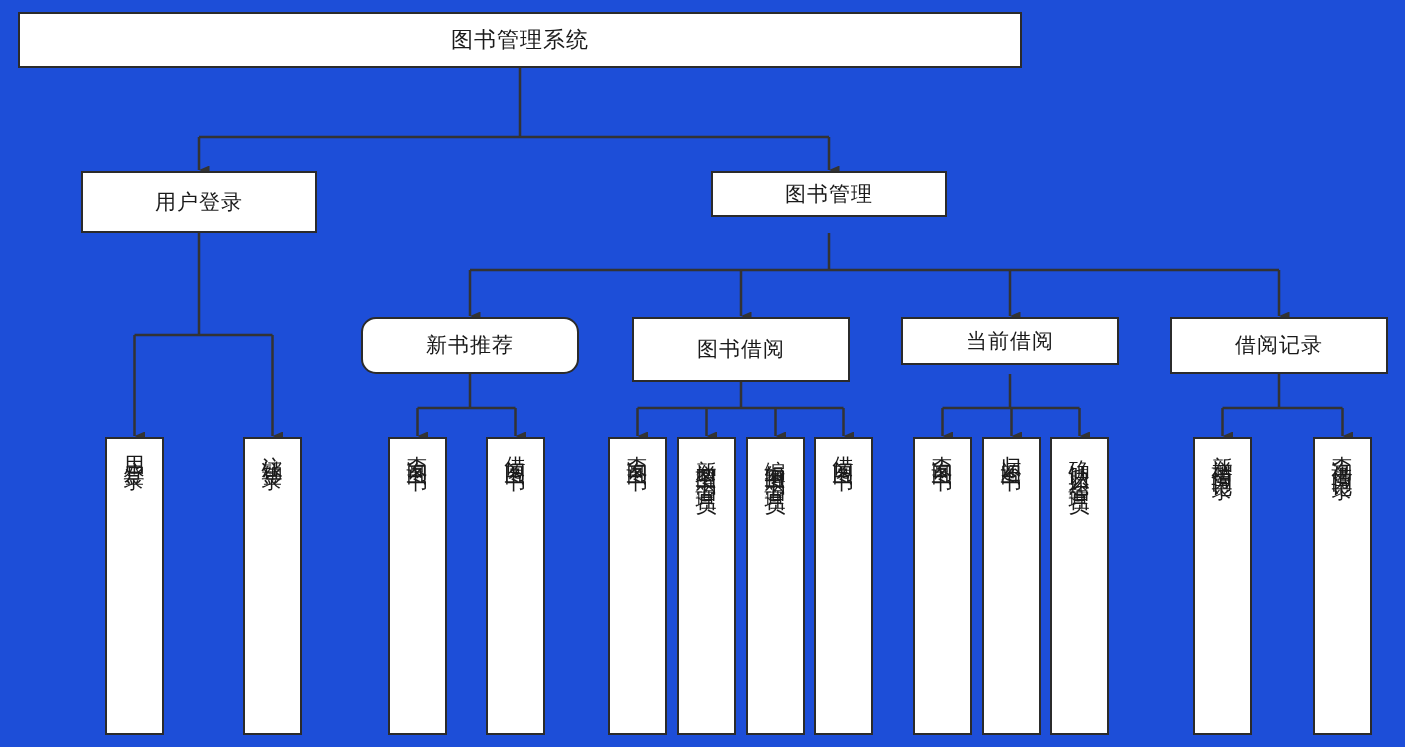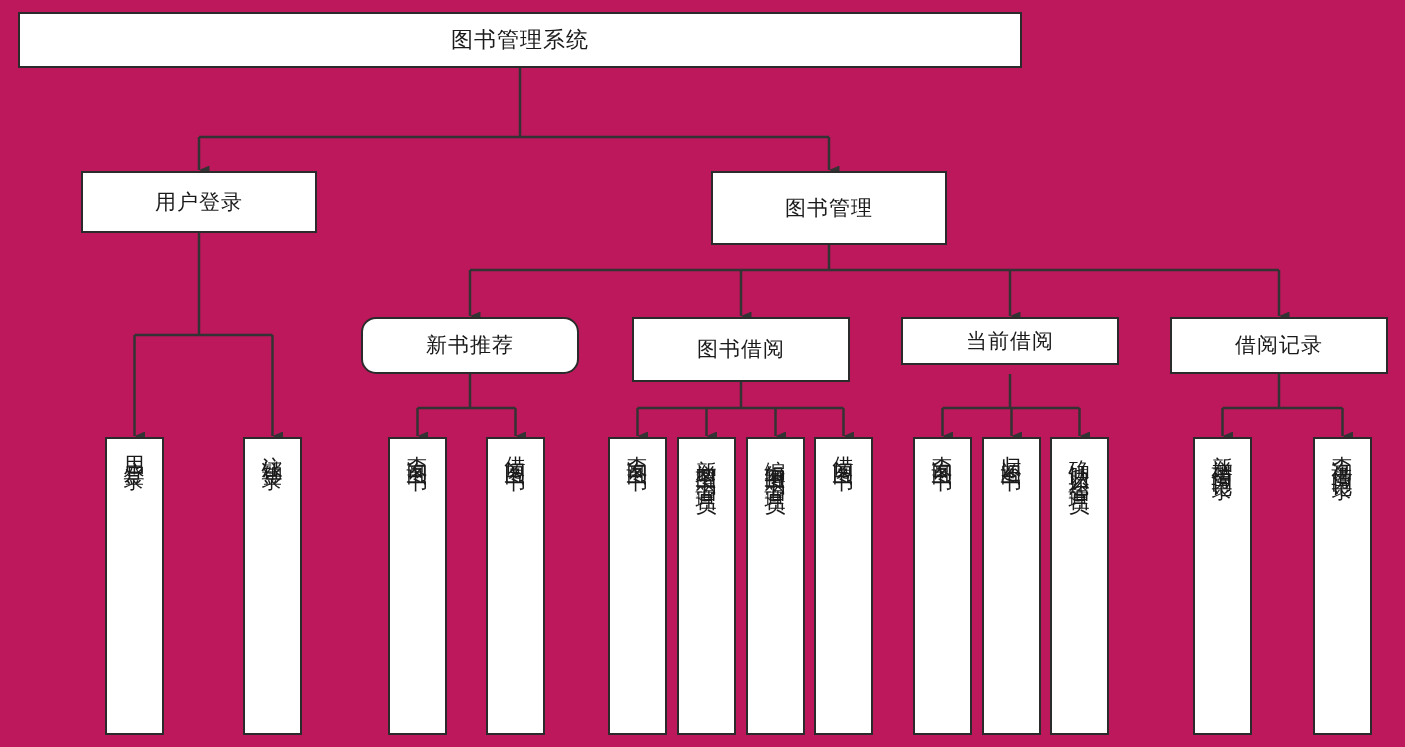--- a/index.html
+++ b/index.html
@@ -1,20 +1,20 @@
 <!DOCTYPE html>
 <html><head>
 <meta charset="utf-8">
 <style>
   html,body{margin:0;padding:0;background:#ffffff;}
   body{
     font-family:"Liberation Sans","DejaVu Sans",sans-serif;
     width:1405px;height:747px;overflow:hidden;
   }
-  #diagram-root{position:relative;width:1405px;height:747px;background:#be185d;}
+  #diagram-root{position:relative;width:1405px;height:747px;background:#1d4ed8;}
   svg#tree{position:absolute;left:0;top:0;width:1405px;height:747px;}
   .nodebox{
     position:absolute;
     background:#ffffff;
     border:2.5px solid #2b2b2b;
     box-sizing:border-box;
     display:flex;
     align-items:center;
     justify-content:center;
     overflow:hidden;
@@ -103,21 +103,21 @@
       </g>
   </svg>
 
   <div id="node-layer">
       <div class="nodebox root" id="node-root" style="left: 18px; top: 12px; width: 1004px; height: 56px; border-color: rgb(43, 43, 43); background: rgb(255, 255, 255);">
         <div class="lbl" style="color: rgb(26, 26, 26);">图书管理系统</div>
       </div>
       <div class="nodebox" id="node-login" style="left: 81px; top: 171px; width: 236px; height: 62px; border-color: rgb(43, 43, 43); background: rgb(255, 255, 255);">
         <div class="lbl" style="color: rgb(26, 26, 26);">用户登录</div>
       </div>
-      <div class="nodebox" id="node-bookmgmt" style="left: 711px; top: 171px; width: 236px; height: 74px; border-color: rgb(43, 43, 43); background: rgb(255, 255, 255);">
+      <div class="nodebox" id="node-bookmgmt" style="left: 711px; top: 171px; width: 236px; height: 46px; border-color: rgb(43, 43, 43); background: rgb(255, 255, 255);">
         <div class="lbl" style="color: rgb(26, 26, 26);">图书管理</div>
       </div>
       <div class="nodebox" id="node-newbook" style="left: 361px; top: 317px; width: 218px; height: 57px; border-color: rgb(43, 43, 43); background: rgb(255, 255, 255); border-radius: 15px;">
         <div class="lbl" style="color: rgb(26, 26, 26);">新书推荐</div>
       </div>
       <div class="nodebox" id="node-borrow" style="left: 632px; top: 317px; width: 218px; height: 65px; border-color: rgb(43, 43, 43); background: rgb(255, 255, 255); align-items: center;">
         <div class="lbl" style="color: rgb(26, 26, 26);">图书借阅</div>
       </div>
       <div class="nodebox" id="node-current" style="left: 901px; top: 317px; width: 218px; height: 48px; border-color: rgb(43, 43, 43); background: rgb(255, 255, 255); justify-content: center;">
         <div class="lbl" style="color: rgb(26, 26, 26);">当前借阅</div>

